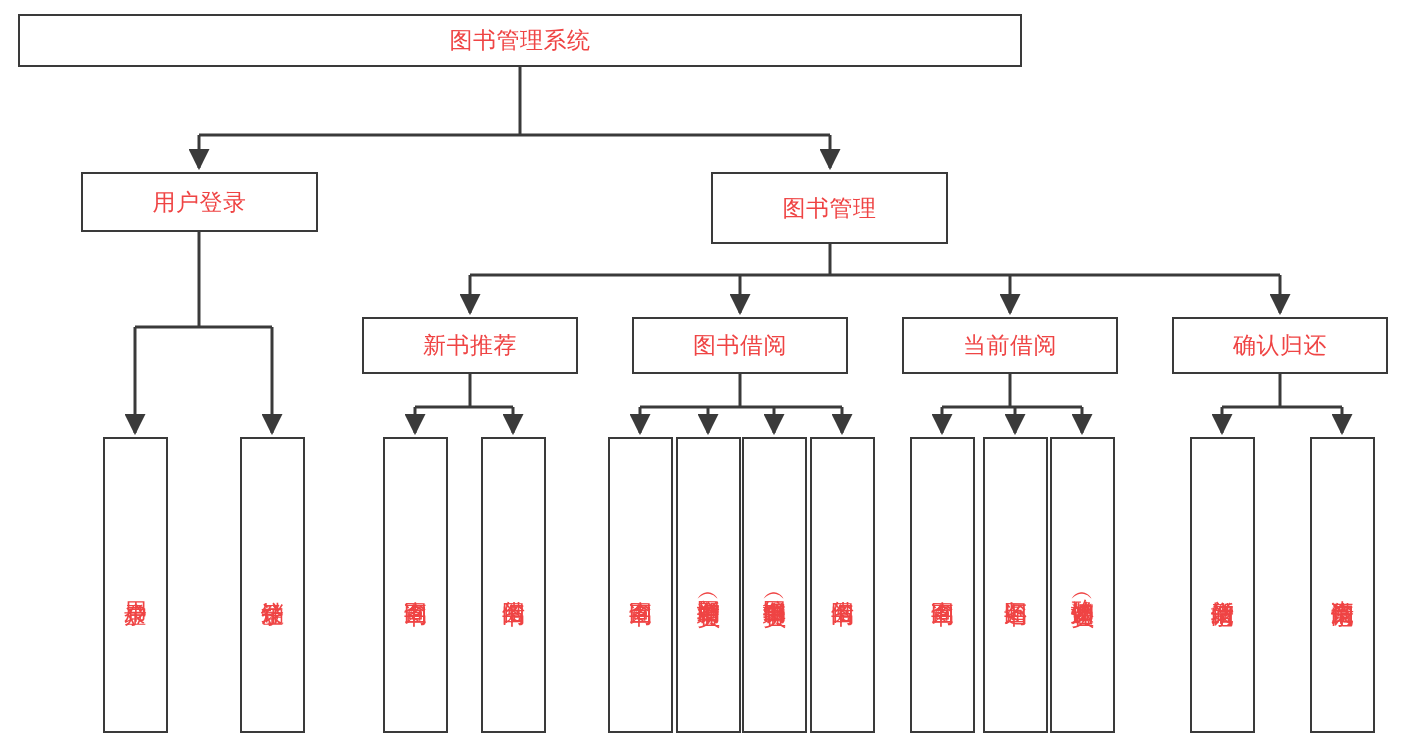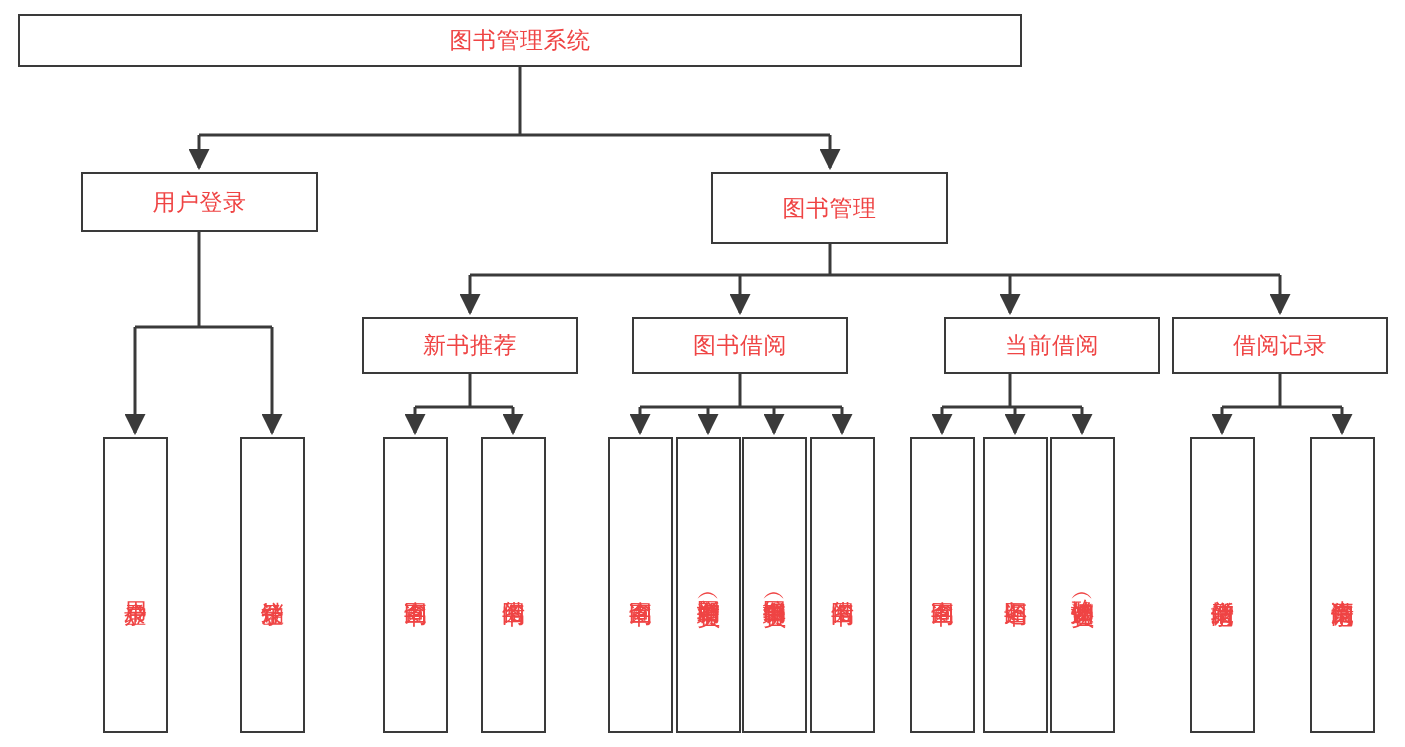--- a/index.html
+++ b/index.html
@@ -125,25 +125,25 @@
   <div class="node node-h" style="left:711px; top:172px; width:237px; height:72px;">
     <span>图书管理</span>
   </div>
 
   <div class="node node-h" style="left:362px; top:317px; width:216px; height:57px;">
     <span>新书推荐</span>
   </div>
   <div class="node node-h" style="left:632px; top:317px; width:216px; height:57px;">
     <span>图书借阅</span>
   </div>
-  <div class="node node-h" style="left:902px; top:317px; width:216px; height:57px;margin-left:42px;">
+  <div class="node node-h" style="left:902px; top:317px; width:216px; height:57px;">
     <span>当前借阅</span>
   </div>
   <div class="node node-h" style="left:1172px; top:317px; width:216px; height:57px;">
-    <span>借阅记录</span>
+    <span>确认归还</span>
   </div>
 
   <div class="node node-v" style="left:103px; top:437px; width:65px; height:296px;">
     <span class="vtext">用户登录</span>
   </div>
   <div class="node node-v" style="left:240px; top:437px; width:65px; height:296px;">
     <span class="vtext">注销登录</span>
   </div>
 
   <div class="node node-v" style="left:383px; top:437px; width:65px; height:296px;">

